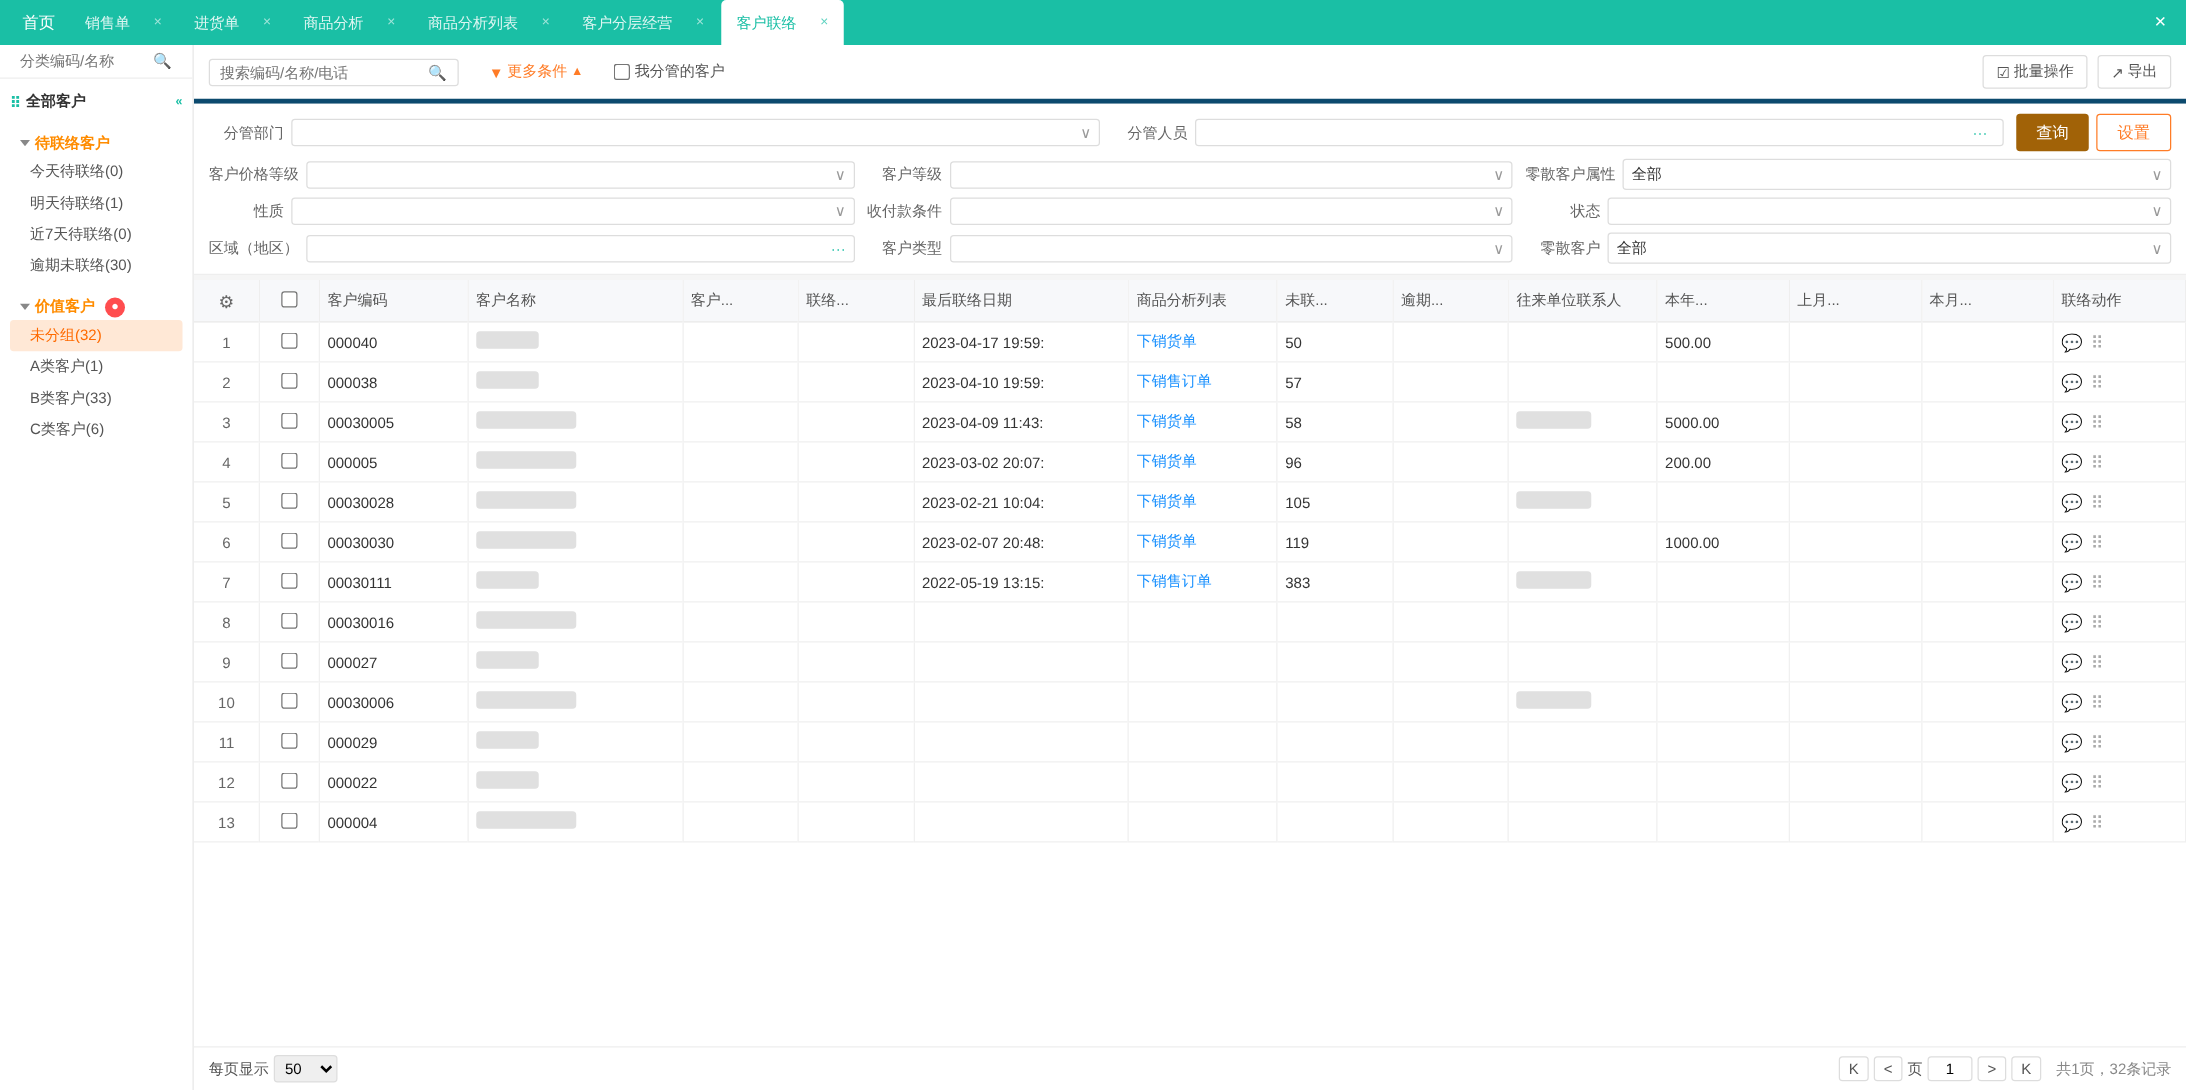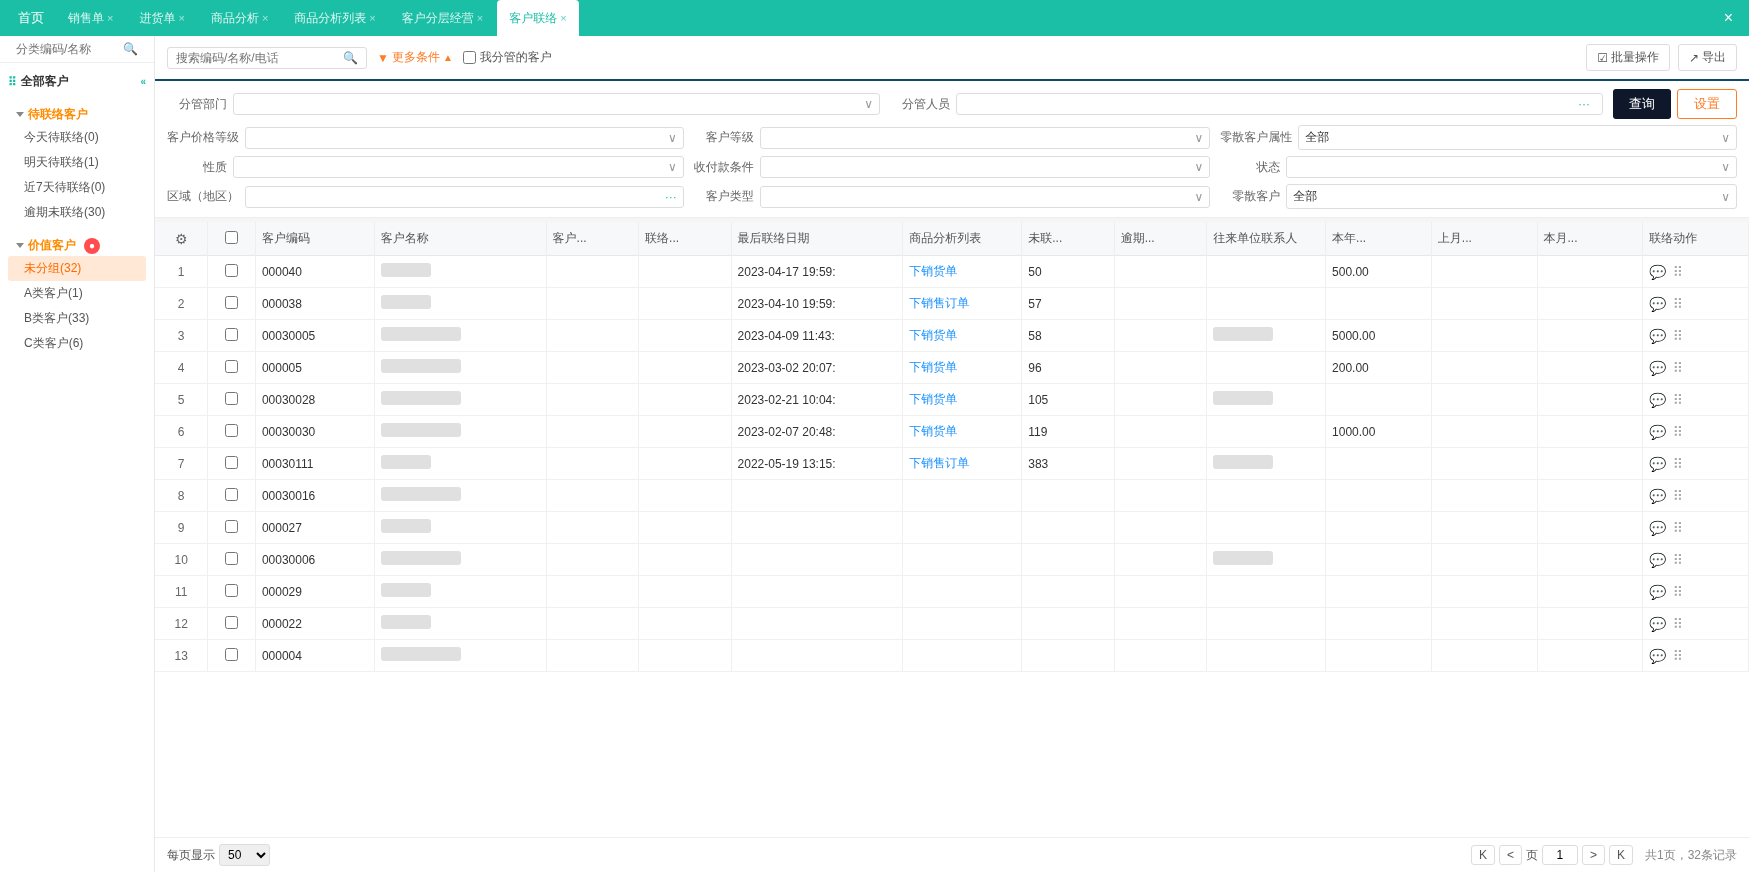--- a/index.html
+++ b/index.html
@@ -15,21 +15,21 @@
       gap: 2px;
     }
     .nav-tab {
       display: flex;
       align-items: center;
       padding: 0 12px;
       height: 36px;
       cursor: pointer;
       color: rgba(255,255,255,0.85);
       font-size: 13px;
-      gap: 0;
+      gap: 16px;
       white-space: nowrap;
     }
     .nav-tab.active {
       background: #fff;
       color: #1abfa5;
       border-radius: 4px 4px 0 0;
     }
     .nav-tab .close-x {
       font-size: 11px;
       opacity: 0.7;
@@ -119,22 +119,22 @@
       overflow: hidden;
       background: #f5f5f5;
     }
 
     
     .filter-bar {
       background: #fff;
       padding: 8px 12px;
       display: flex;
       align-items: center;
-      gap: 10px;
-      border-bottom: 2px solid #0c4a6e;
+      gap: 24px;
+      border-bottom: 4px solid #0c4a6e;
       flex-shrink: 0;
     }
     .filter-search {
       display: flex;
       align-items: center;
       border: 1px solid #ddd;
       border-radius: 3px;
       padding: 3px 8px;
       gap: 4px;
       width: 200px;
@@ -318,21 +318,21 @@
       border: 1px solid #ddd;
       border-radius: 3px;
       width: 36px;
       padding: 2px 4px;
       text-align: center;
       font-size: 12px;
     }
     .total-info { color: #888; margin-left: 8px; }
 
     .btn-orange {
-      background: #0f172a;
+      background: #a16207;
       color: #fff;
       border: none;
       padding: 5px 16px;
       border-radius: 3px;
       cursor: pointer;
       font-size: 13px;
     }
     .btn-orange-outline {
       background: #fff;
       color: #ff7c27;

